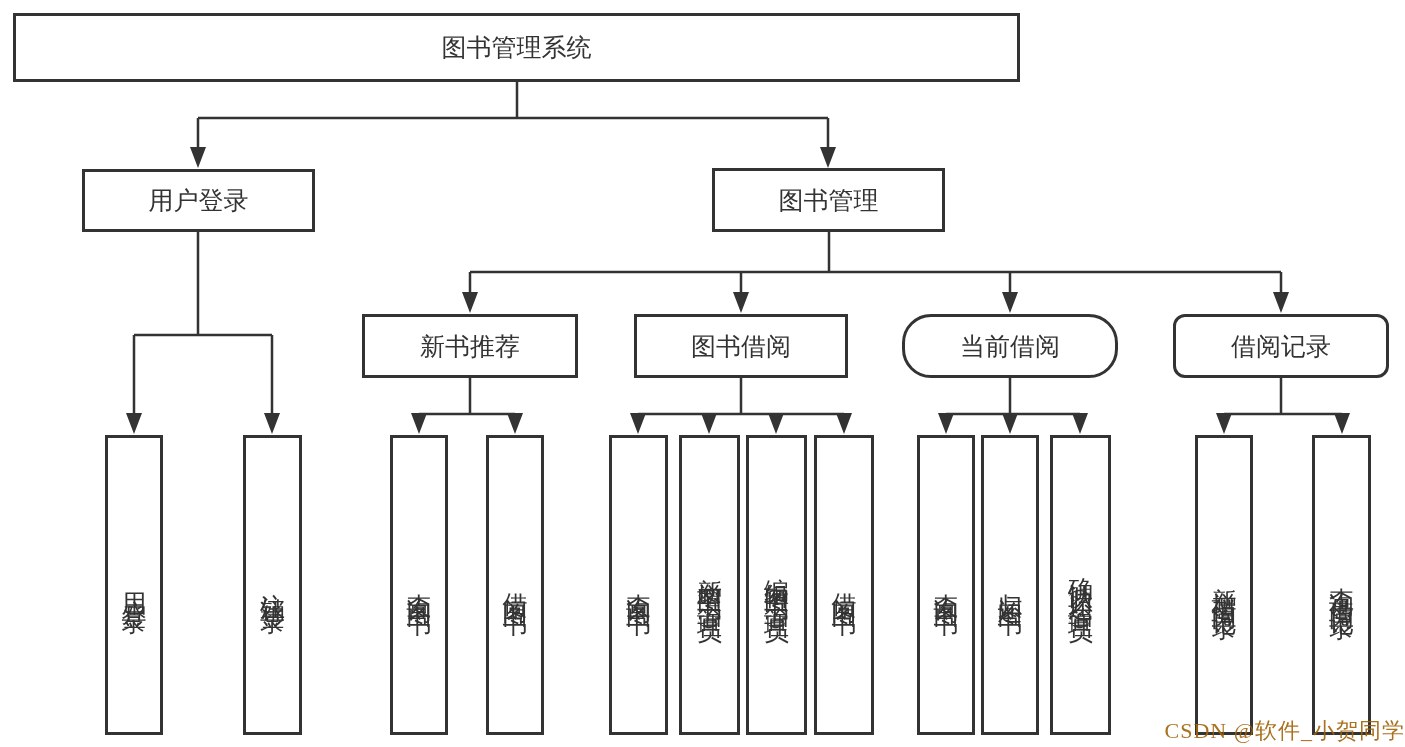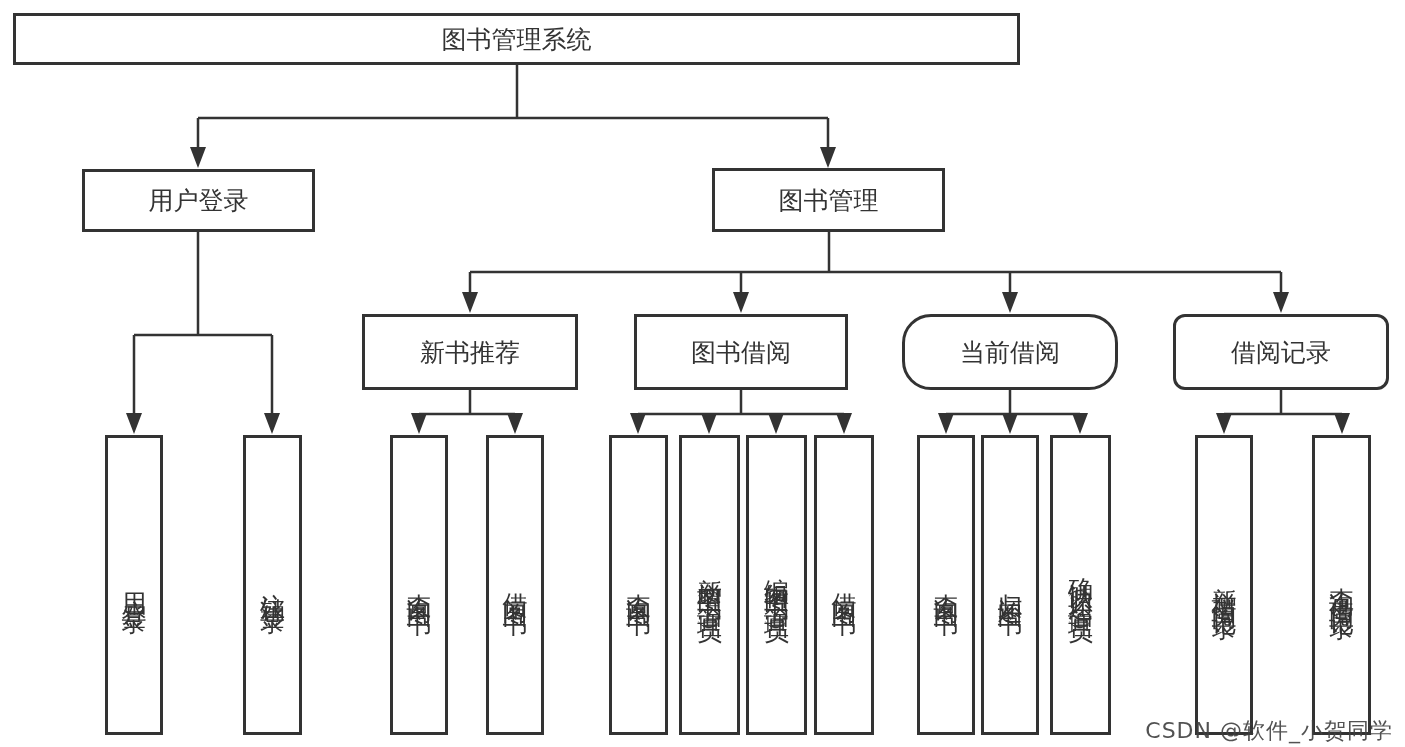--- a/index.html
+++ b/index.html
@@ -31,26 +31,26 @@
     z-index: 2;
     white-space: nowrap;
   }
   .leaf {
     writing-mode: vertical-rl;
     text-orientation: mixed;
     letter-spacing: 6px;
     font-size: 25px;
   }
   
-  .n-root  { left: 13px;   top: 13px;  width: 1007px; height: 52px; }
+  .n-root  { left: 13px;   top: 13px;  width: 1007px; height: 69px; }
   
   .n-login { left: 82px;   top: 169px; width: 233px;  height: 63px; }
   .n-mgmt  { left: 712px;  top: 168px; width: 233px;  height: 64px; }
   
-  .n-l3    { top: 314px; height: 76px; }
+  .n-l3    { top: 314px; height: 64px; }
   .n-rec   { left: 362px;  width: 216px; }
   .n-bor   { left: 634px;  width: 214px; }
   .n-cur   { left: 902px;  width: 216px; border-radius: 29px; }
   .n-his   { left: 1173px; width: 216px; border-radius: 12px; }
   
   .lf      { top: 435px; height: 300px; }
   .lf1  { left: 105px;  width: 58px; }
   .lf2  { left: 243px;  width: 59px; }
   .lf3  { left: 390px;  width: 58px; }
   .lf4  { left: 486px;  width: 58px; }
@@ -58,28 +58,29 @@
   .lf6  { left: 679px;  width: 61px; }
   .lf7  { left: 746px;  width: 61px; }
   .lf8  { left: 814px;  width: 60px; }
   .lf9  { left: 917px;  width: 58px; }
   .lf10 { left: 981px;  width: 58px; }
   .lf11 { left: 1050px; width: 61px; }
   .lf12 { left: 1195px; width: 58px; }
   .lf13 { left: 1312px; width: 59px; }
   .watermark {
     position: absolute;
-    right: 12px;
+    right: 0;
     top: 716px;
     z-index: 5;
     font-size: 22px;
-    color: #404040;
+    color: #a16207;
     opacity: 0.9;
     letter-spacing: 1px;
     pointer-events: none;
+    font-family: Liberation Serif, serif;
   }
 </style>
 </head>
 <body>
 
 <div id="canvas">
 
   <svg id="wires" viewBox="0 0 1405 747" xmlns="http://www.w3.org/2000/svg">
 
     <path d="M517,65 V118

